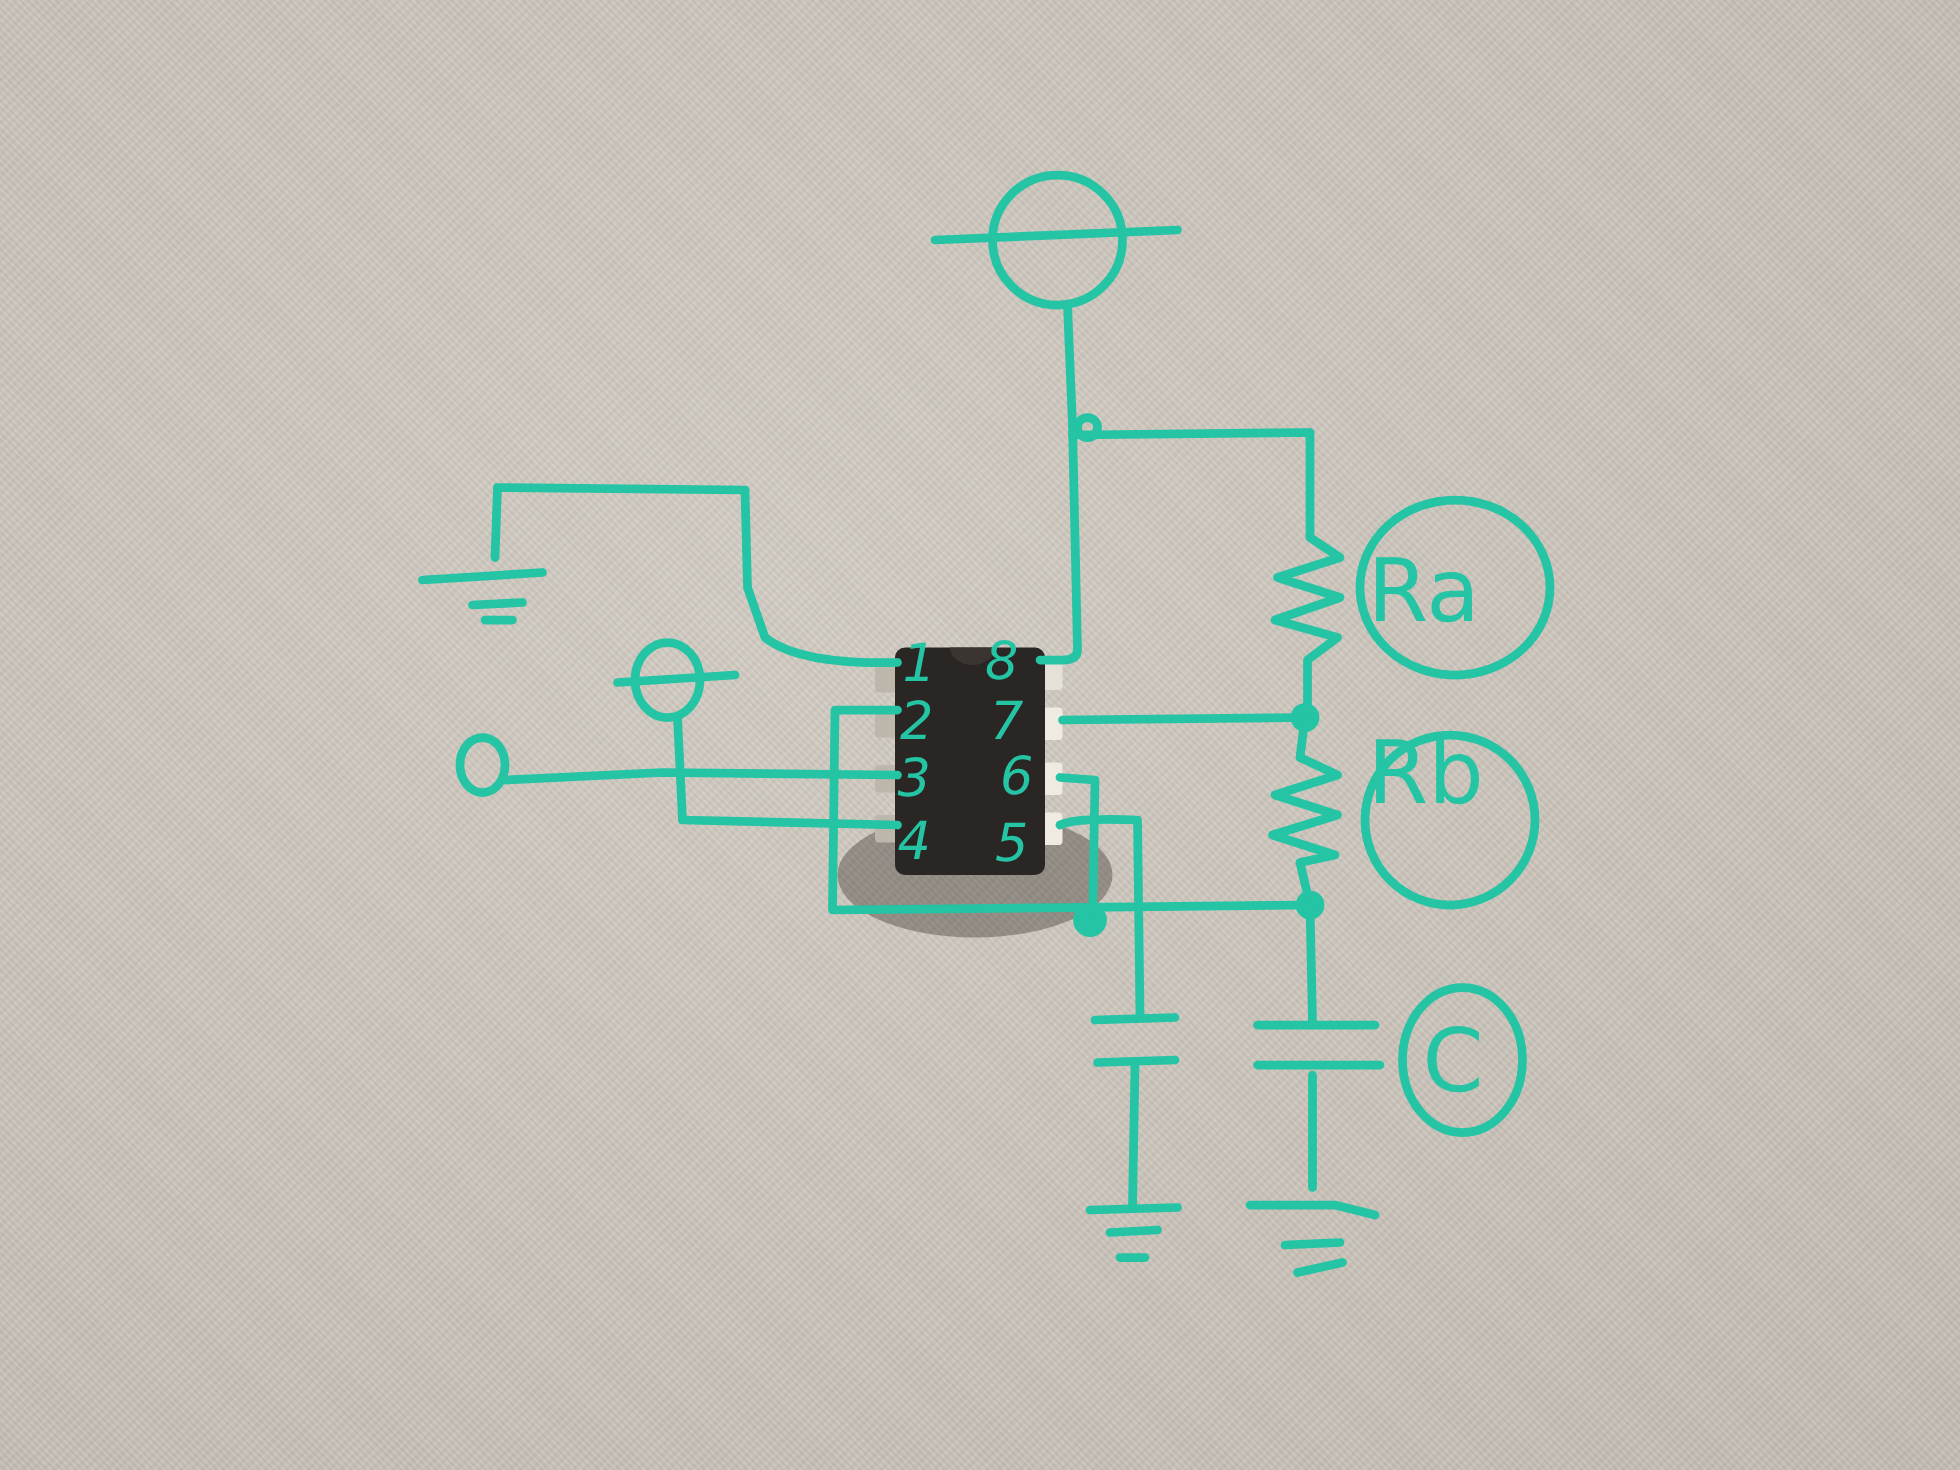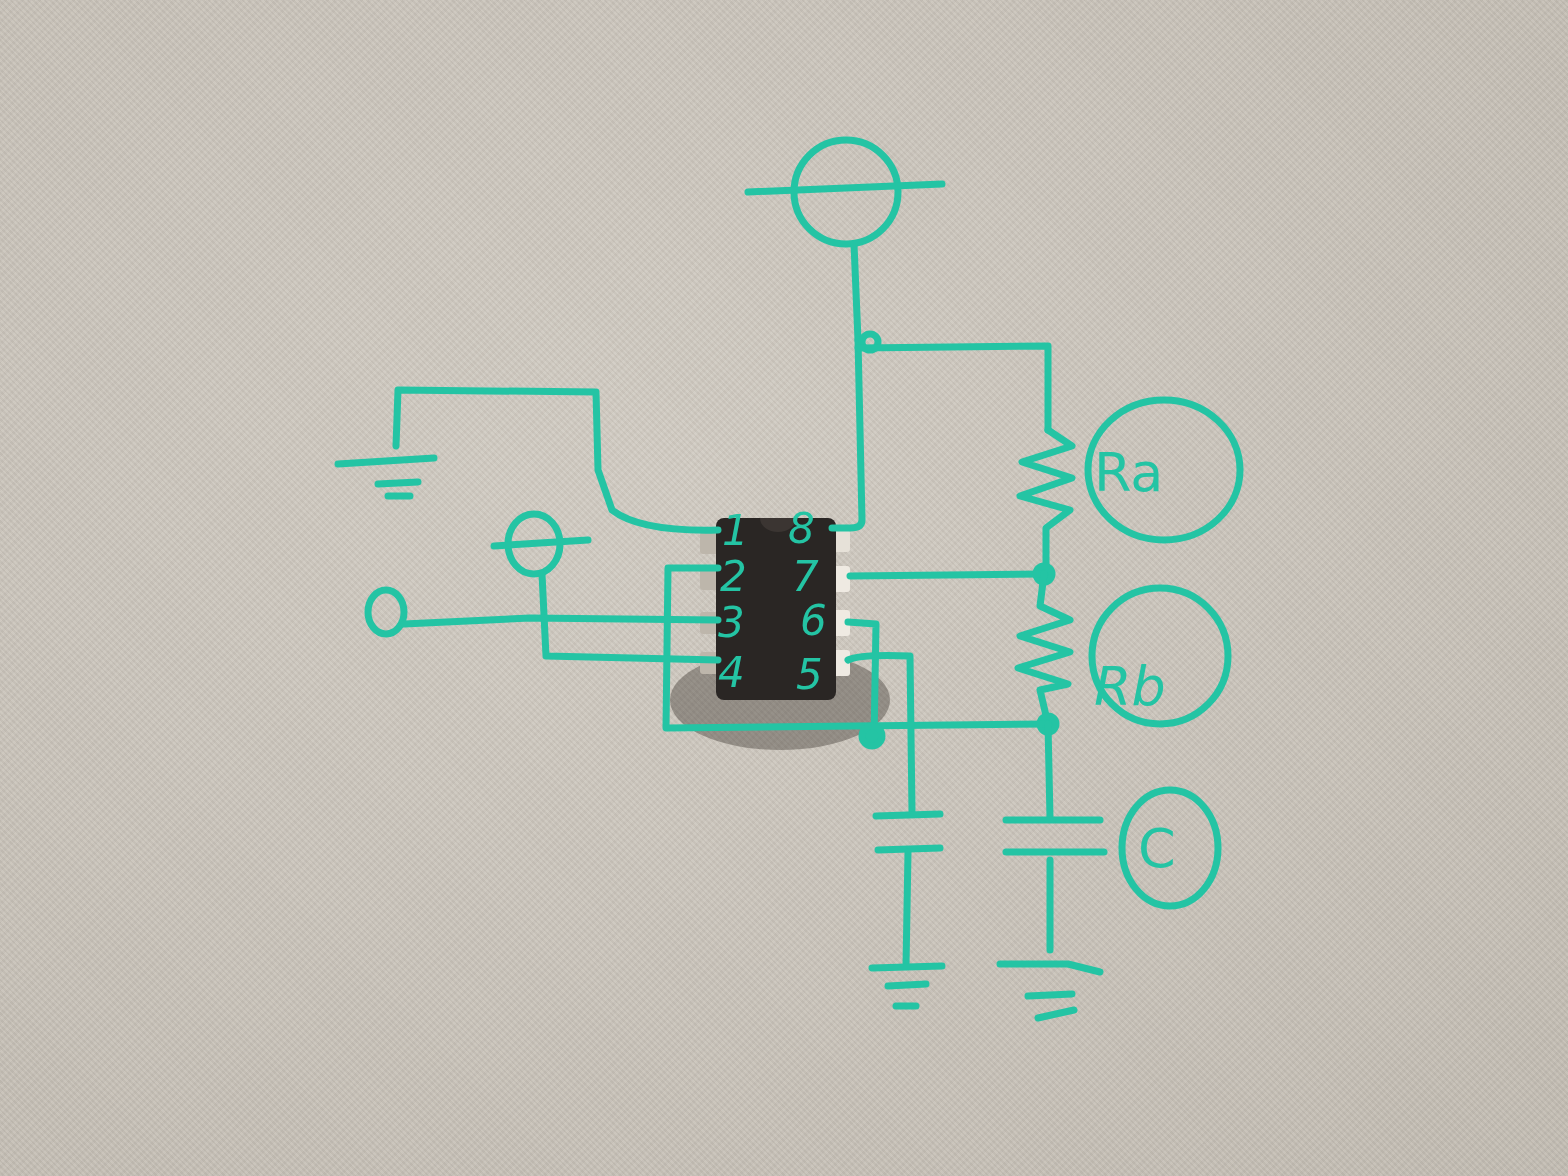--- a/index.html
+++ b/index.html
@@ -14,21 +14,21 @@
       repeating-linear-gradient(45deg, rgba(255,255,255,0.05) 0 2px, rgba(0,0,0,0.03) 2px 4px),
       repeating-linear-gradient(-45deg, rgba(255,255,255,0.03) 0 3px, rgba(0,0,0,0.02) 3px 6px);
   }
   svg.schem { position: absolute; left: 0; top: 0; }
   .pin-label, .comp-label {
     position: absolute; color: #24c4a4;
     font-family: "DejaVu Sans", sans-serif;
     font-style: italic;
   }
   .pin-label { font-size: 42px; line-height: 42px; }
-  .comp-label { font-size: 54px; line-height: 70px; font-style: normal; }
+  .comp-label { font-size: 70px; line-height: 70px; font-style: normal; }
 </style>
 </head>
 <body>
 
 <div class="fabric"></div>
 
 <svg class="schem" width="1568" height="1176" viewBox="0 0 1568 1176">
 
   <g>
     <ellipse cx="780" cy="700" rx="110" ry="50" fill="rgba(40,35,30,0.35)"></ellipse>
@@ -112,14 +112,14 @@
 <span class="pin-label" style="left:722px; top:510px;">1</span>
 <span class="pin-label" style="left:720px; top:556px;">2</span>
 <span class="pin-label" style="left:718px; top:602px;">3</span>
 <span class="pin-label" style="left:718px; top:652px;">4</span>
 <span class="pin-label" style="left:796px; top:654px;">5</span>
 <span class="pin-label" style="left:800px; top:600px;">6</span>
 <span class="pin-label" style="left:792px; top:556px;">7</span>
 <span class="pin-label" style="left:788px; top:508px;">8</span>
 
 <span class="comp-label" style="left:1094px; top:438px;">Ra</span>
-<span class="comp-label" style="left:1094px; top:652px;font-style:italic;">Rb</span>
+<span class="comp-label" style="left:1094px; top:583px;">Rb</span>
 <span class="comp-label" style="left:1138px; top:814px;">C</span>
 
 </body></html>

